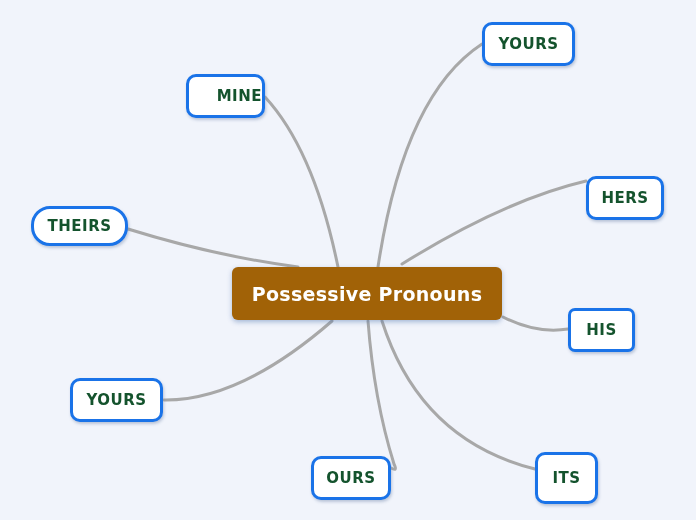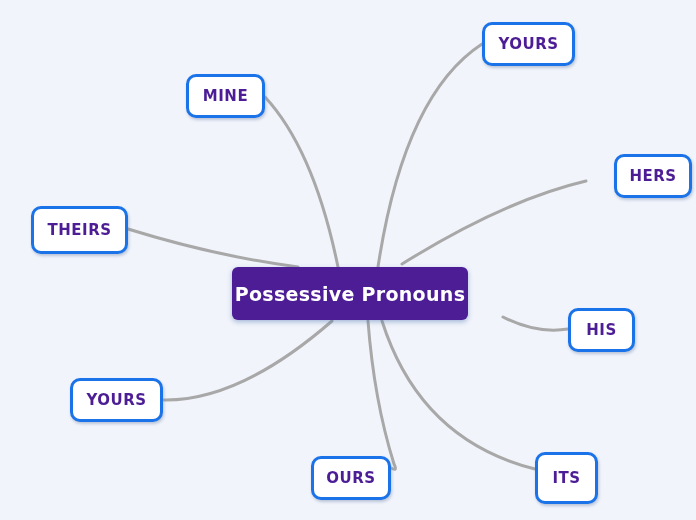--- a/index.html
+++ b/index.html
@@ -34,21 +34,21 @@
     background: #ffffff;
     border: 3px solid #1a73e8;
     border-radius: 10px;
     display: flex;
     align-items: center;
     justify-content: center;
     box-shadow: 1px 2px 3px rgba(120, 140, 175, 0.45);
     cursor: pointer;
   }
   .node span {
-    color: #4c1d95;
+    color: #14532d;
     font-weight: bold;
     font-size: 15px;
     letter-spacing: 0.5px;
     white-space: nowrap;
   }
   .node.center {
     background: #2b96e0;
     border: none;
     border-radius: 6px;
     box-shadow: 0 2px 5px rgba(70, 110, 170, 0.45);
@@ -70,38 +70,38 @@
       <path d="M 128 229 Q 215 256 298 267" style="stroke: rgb(168, 168, 168);"></path>
       <path d="M 503 317 Q 536 334 568 329" style="stroke: rgb(168, 168, 168);"></path>
       <path d="M 332 321 Q 240 401 164 400" style="stroke: rgb(168, 168, 168);"></path>
       <path d="M 368 321 Q 374 400 394 464 Q 398 472 391 468" style="stroke: rgb(168, 168, 168);"></path>
       <path d="M 382 321 Q 420 440 535 469" style="stroke: rgb(168, 168, 168);"></path>
     </svg>
   <div>
       <div class="node" style="left: 482px; top: 22px; width: 93px; height: 44px;">
         <span>YOURS</span>
       </div>
-      <div class="node" style="left: 186px; top: 74px; width: 79px; height: 44px;">
+      <div class="node" style="left: 186px; top: 74px; width: 79px; height: 44px; justify-content: flex-end;">
         <span>MINE</span>
       </div>
-      <div class="node" style="left: 586px; top: 154px; width: 78px; height: 44px; margin-left: 28px;">
+      <div class="node" style="left: 586px; top: 176px; width: 78px; height: 44px;">
         <span>HERS</span>
       </div>
-      <div class="node" style="left: 31px; top: 206px; width: 97px; height: 48px;">
+      <div class="node" style="left: 31px; top: 206px; width: 97px; height: 40px; border-radius: 19px;">
         <span>THEIRS</span>
       </div>
-      <div class="node" style="left: 568px; top: 308px; width: 67px; height: 44px;">
+      <div class="node" style="left: 568px; top: 308px; width: 67px; height: 44px; border-radius: 7px;">
         <span>HIS</span>
       </div>
       <div class="node" style="left: 70px; top: 378px; width: 93px; height: 44px;">
         <span>YOURS</span>
       </div>
       <div class="node" style="left: 311px; top: 456px; width: 80px; height: 44px; justify-content: center;">
         <span>OURS</span>
       </div>
       <div class="node" style="left: 535px; top: 452px; width: 63px; height: 52px;">
         <span>ITS</span>
       </div>
     </div>
-  <div class="node center" style="left: 232px; top: 267px; width: 236px; height: 53px; background: #4c1d95;">
+  <div class="node center" style="left: 232px; top: 267px; width: 270px; height: 53px; background: #a16207;">
     <span>Possessive Pronouns</span>
   </div>
 </div>
 
 </body></html>

